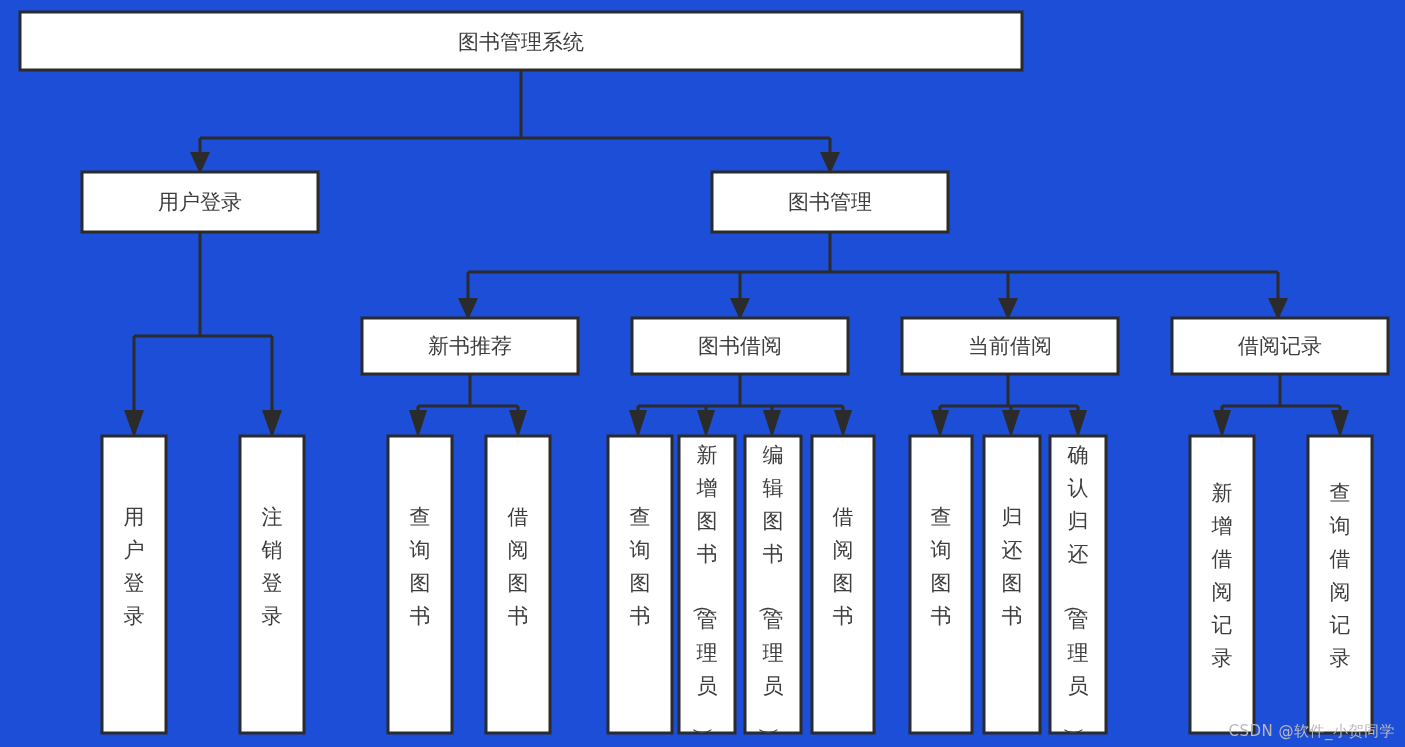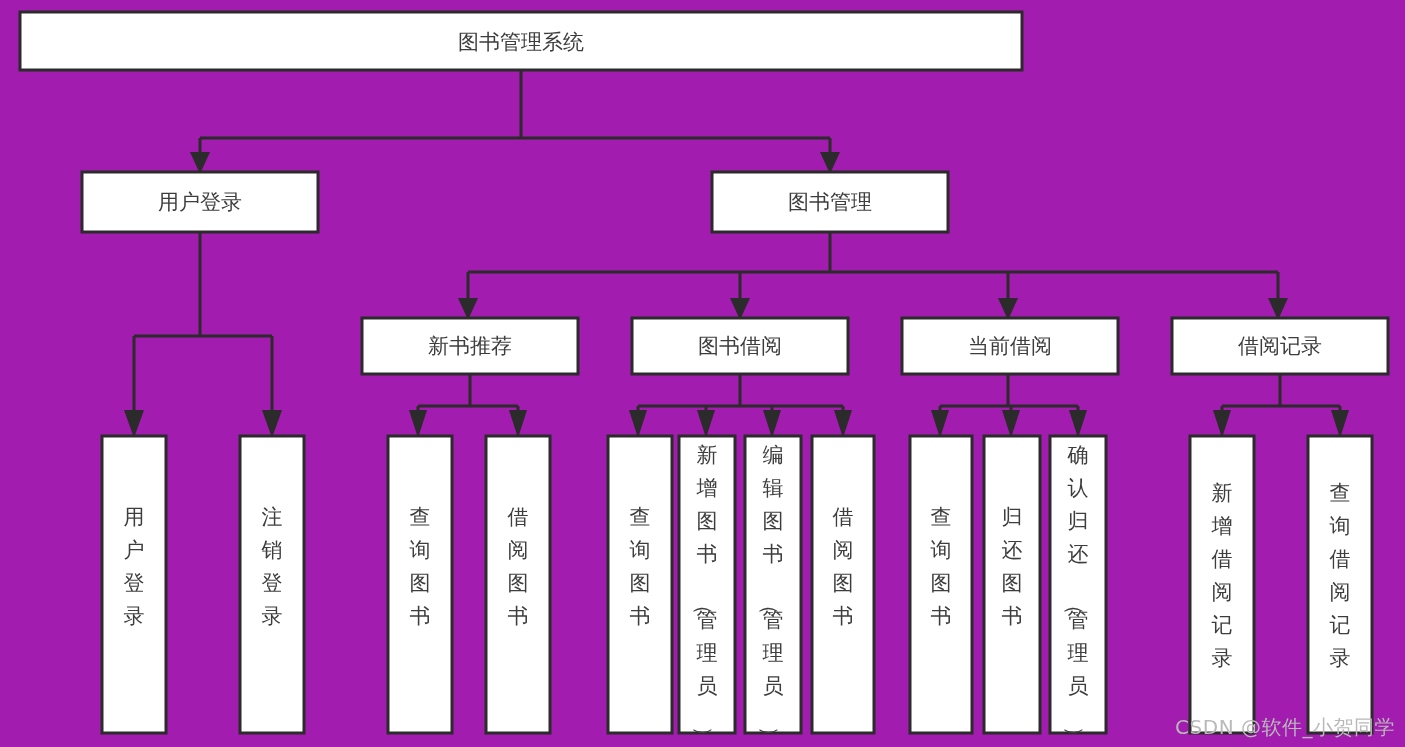--- a/index.html
+++ b/index.html
@@ -11,21 +11,21 @@
   body {
     width: 1405px;
     height: 747px;
     font-family: "DejaVu Sans", "Liberation Sans", sans-serif;
     overflow: hidden;
   }
   #diagram-root {
     position: relative;
     width: 1405px;
     height: 747px;
-    background: #a21caf;
+    background: #1d4ed8;
   }
   svg#flow-svg {
     position: absolute;
     left: 0;
     top: 0;
     width: 1405px;
     height: 747px;
     display: block;
   }
   .node-box {
@@ -56,21 +56,21 @@
     font-size: 21px;
     fill: #3d3d3d;
     text-anchor: middle;
     white-space: pre;
   }
   .watermark {
     position: absolute;
     right: 10px;
     bottom: 6px;
     font-family: "DejaVu Sans", "Liberation Sans", sans-serif;
-    font-size: 20px;
+    font-size: 15px;
     color: #b9b9b9;
     letter-spacing: 0.5px;
     pointer-events: none;
     white-space: pre;
   }
 </style>
 </head>
 <body>
 
 <div id="diagram-root">

